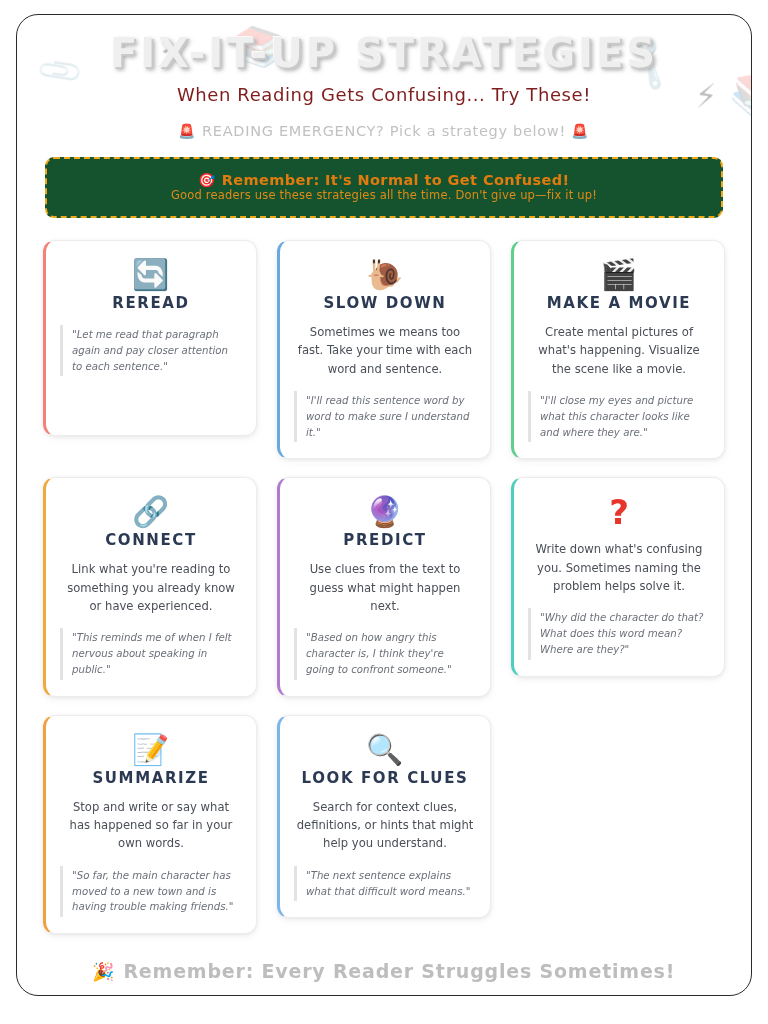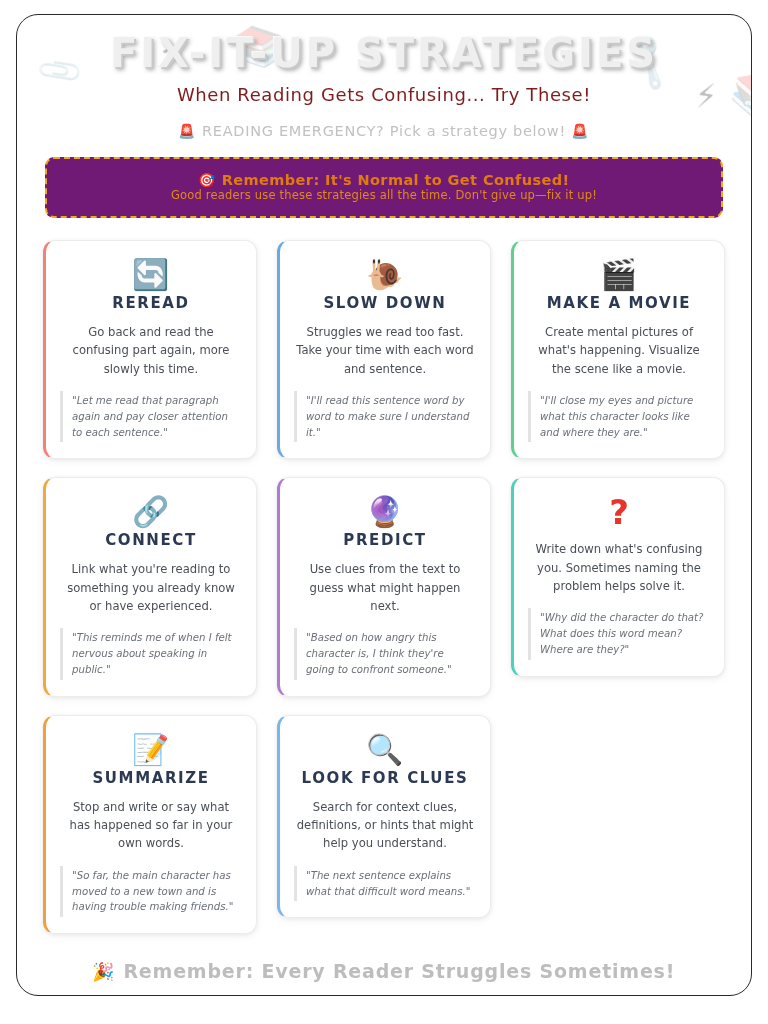--- a/index.html
+++ b/index.html
@@ -74,21 +74,21 @@
   }
   .emergency-line .sirene { font-size: 14px; filter: none; opacity: 1; }
 
   
   .alert-box {
     position: relative;
     z-index: 2;
     margin: 18px 28px 0 28px;
     border: 2px dashed #f0a818;
     border-radius: 9px;
-    background: #701a75;
+    background: #14532d;
     padding: 13px 10px 14px 10px;
     text-align: center;
   }
   .alert-title {
     font-size: 14.5px;
     font-weight: 700;
     color: #e07b10;
     letter-spacing: .4px;
   }
   .alert-title .target-emoji { font-size: 14px; }
@@ -210,27 +210,26 @@
         <span class="target-emoji">🎯</span>
         <span>Remember: It's Normal to Get Confused!</span>
       </div>
       <div class="alert-sub">Good readers use these strategies all the time. Don't give up—fix it up!</div>
     </div>
 
     <div class="grid" id="card-grid">
         <div class="card" style="border-left-color: rgb(242, 129, 122);">
           <div class="card-icon">🔄</div>
           <div class="card-title">REREAD</div>
-          <div class="card-desc">Go back and read the confusing part again, more slowly this time.</div>
           <div class="card-quote">"Let me read that paragraph again and pay closer attention to each sentence."</div>
         </div>
         <div class="card" style="border-left-color: rgb(106, 169, 224);">
           <div class="card-icon">🐌</div>
           <div class="card-title">SLOW DOWN</div>
-          <div class="card-desc">Struggles we read too fast. Take your time with each word and sentence.</div>
+          <div class="card-desc">Sometimes we means too fast. Take your time with each word and sentence.</div>
           <div class="card-quote">"I'll read this sentence word by word to make sure I understand it."</div>
         </div>
         <div class="card" style="border-left-color: rgb(95, 207, 142);">
           <div class="card-icon">🎬</div>
           <div class="card-title">MAKE A MOVIE</div>
           <div class="card-desc">Create mental pictures of what's happening. Visualize the scene like a movie.</div>
           <div class="card-quote">"I'll close my eyes and picture what this character looks like and where they are."</div>
         </div>
         <div class="card" style="border-left-color: rgb(240, 169, 60);">
           <div class="card-icon">🔗</div>

